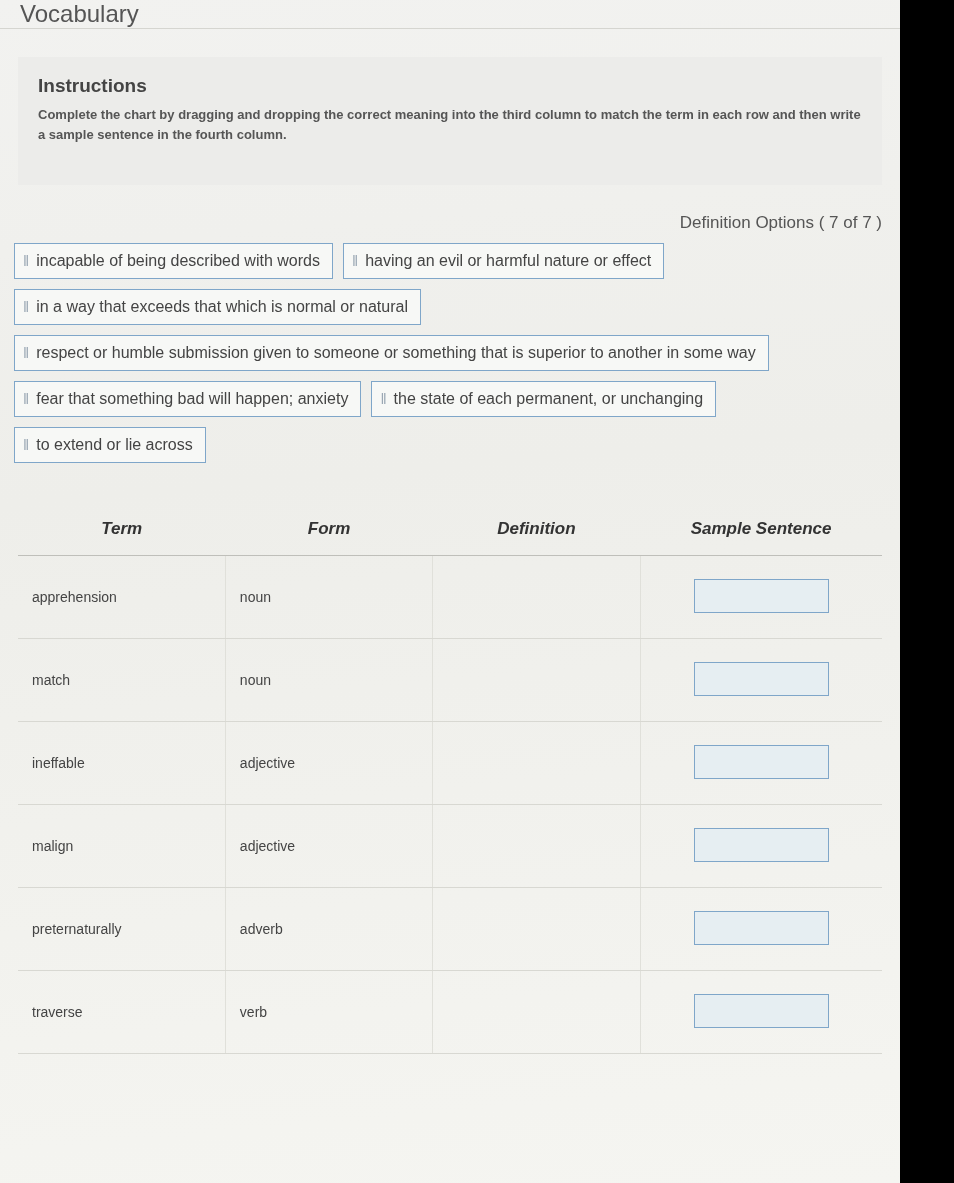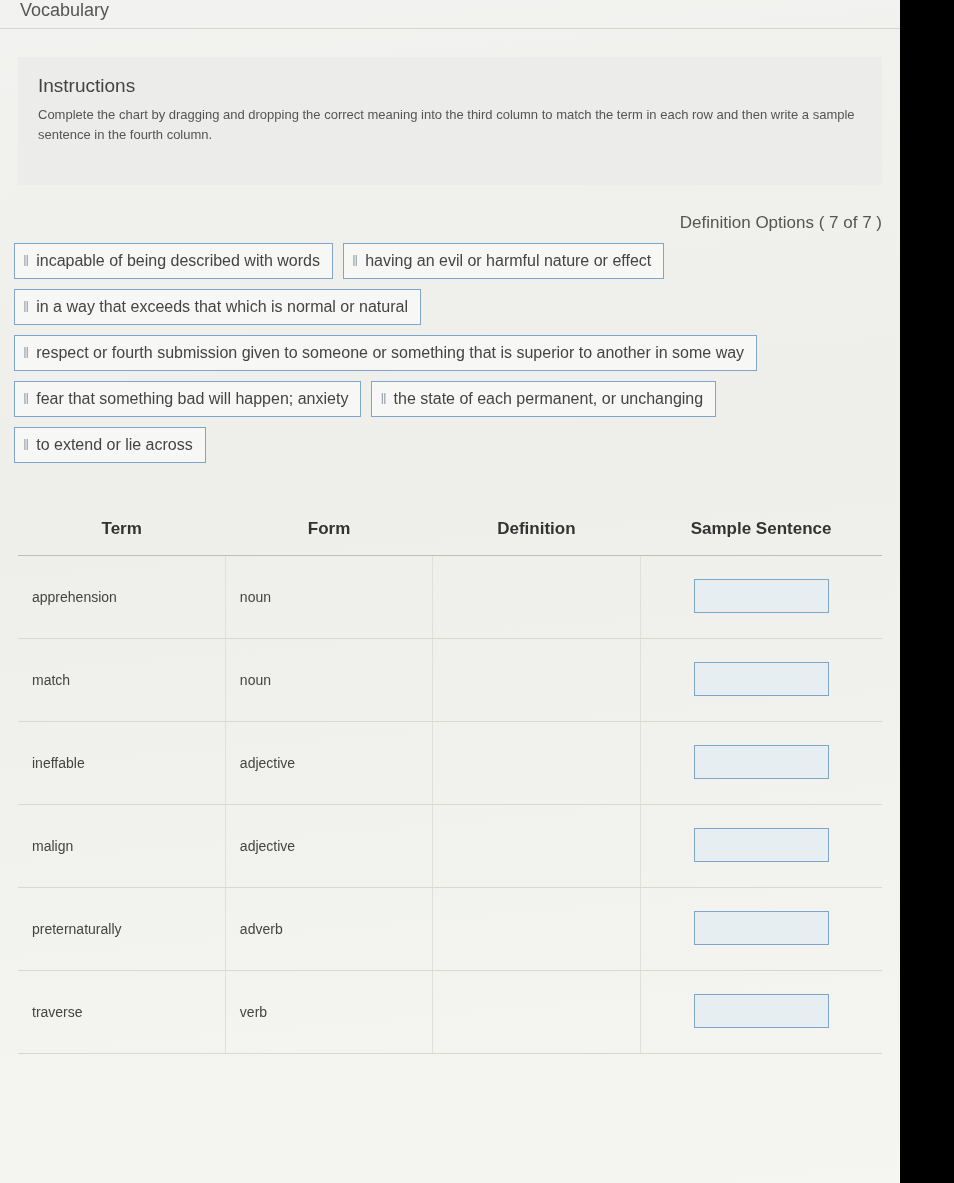--- a/index.html
+++ b/index.html
@@ -11,33 +11,34 @@
   .device {
     width: 900px;
     min-height: 1183px;
     margin: 0;
     background: linear-gradient(175deg, #f2f2f0 0%, #eeeeea 40%, #f5f5f1 100%);
     padding: 0 0 30px 0;
     box-sizing: border-box;
     position: relative;
   }
   .crumb {
-    font-size: 18px;
+    font-size: 24px;
     color: #555;
     padding: 0 20px;
     height: 10px;
   }
   .divider {
     border-top: 1px solid #d5d5d0;
     margin: 18px 0 0 0;
   }
   .instructions-box {
     margin: 28px 18px 0 18px;
     background: #ececea;
     padding: 18px 20px 40px 20px;
+    font-weight: bold;
   }
   .instructions-title {
     font-size: 19px;
     color: #444;
     margin-bottom: 8px;
   }
   .instructions-body {
     font-size: 13px;
     color: #555;
     line-height: 1.55;
@@ -79,20 +80,21 @@
     width: 100%;
     border-collapse: collapse;
   }
   table.vocab th {
     font-weight: 600;
     font-size: 17px;
     color: #333;
     padding: 14px 10px 16px 10px;
     border-bottom: 1px solid #bfbfba;
     text-align: center;
+    font-style: italic;
   }
   table.vocab th:first-child { text-align: center; }
   table.vocab td {
     border-bottom: 1px solid #d8d8d2;
     border-right: 1px solid #e0e0da;
     padding: 0 14px;
     height: 82px;
     vertical-align: middle;
     font-size: 14px;
     color: #444;
@@ -134,21 +136,21 @@
       <div class="chip">
         <span class="grip">‖</span>
         <span>having an evil or harmful nature or effect</span>
       </div>
       <div class="chip">
         <span class="grip">‖</span>
         <span>in a way that exceeds that which is normal or natural</span>
       </div>
       <div class="chip">
         <span class="grip">‖</span>
-        <span>respect or fourth submission given to someone or something that is superior to another in some way</span>
+        <span>respect or humble submission given to someone or something that is superior to another in some way</span>
       </div>
       <div class="chip">
         <span class="grip">‖</span>
         <span>fear that something bad will happen; anxiety</span>
       </div>
       <div class="chip">
         <span class="grip">‖</span>
         <span>the state of each permanent, or unchanging</span>
       </div>
       <div class="chip">

